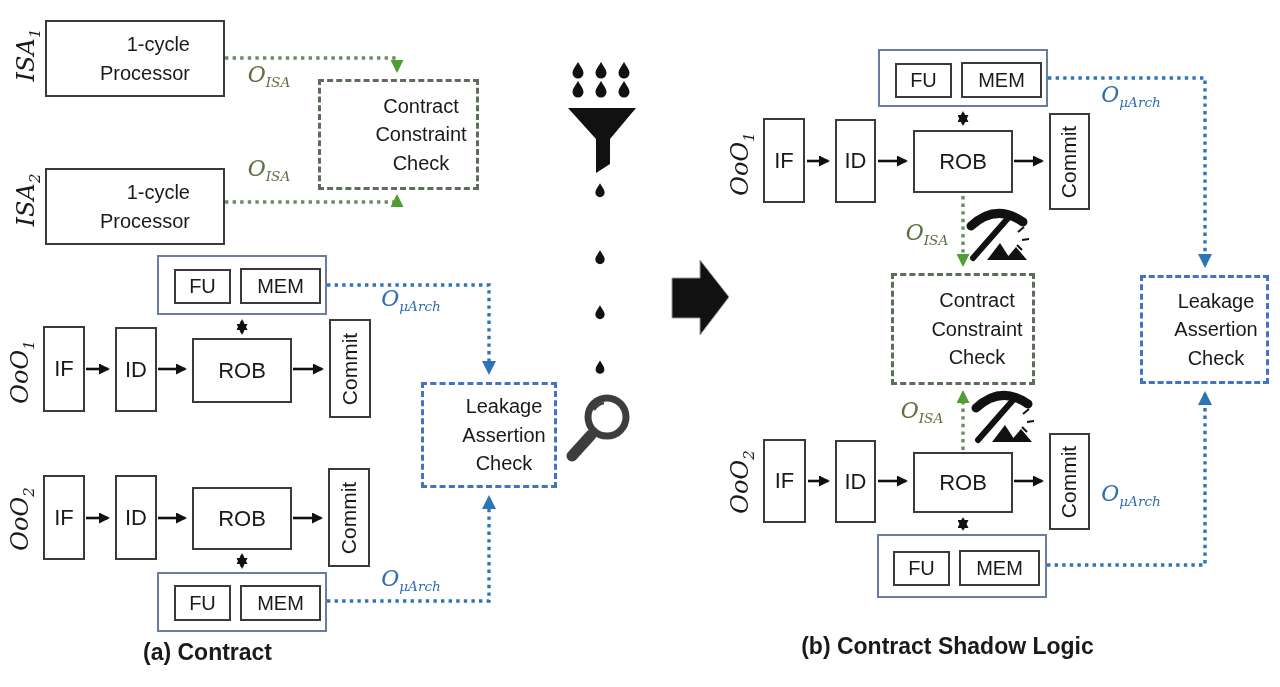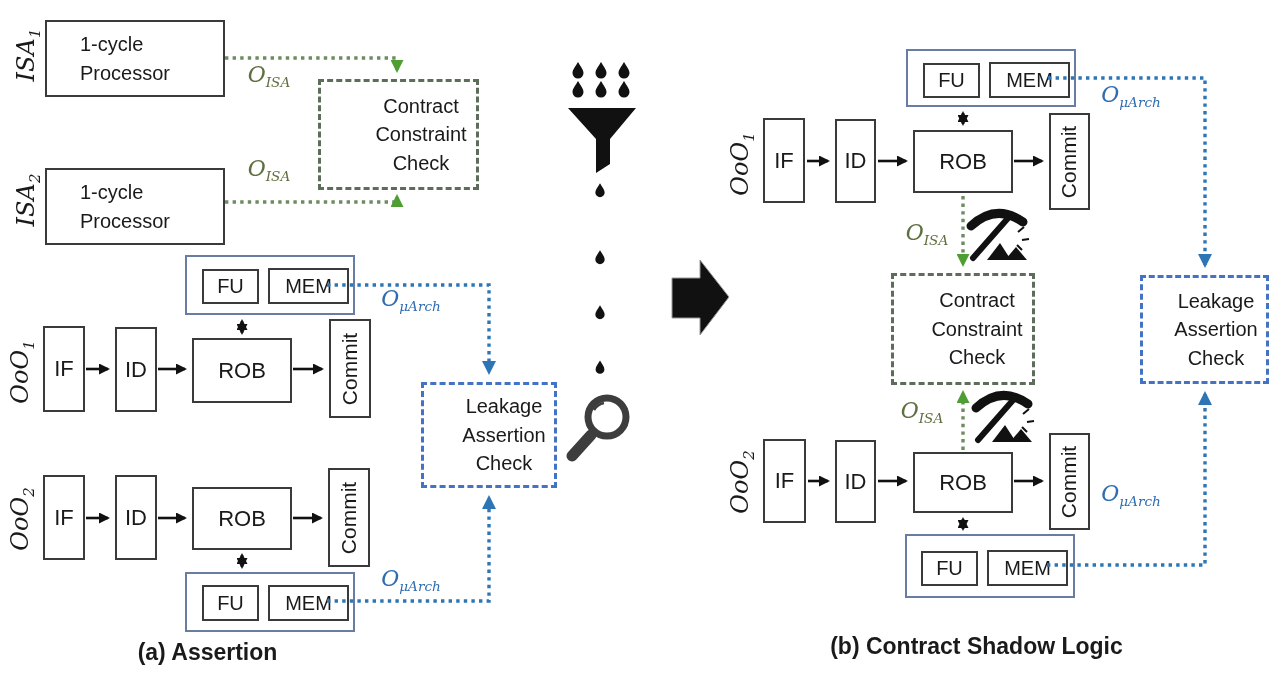--- a/index.html
+++ b/index.html
@@ -1,20 +1,20 @@
 <!DOCTYPE html>
 <html style="--text: #1a1a1a; --box-border: #3a3a3a; --container-border: #697ca3; --green-line: #6e8c62; --green-arrow: #4f9e33; --green-border: #5c6e5a; --green-text: #5f7040; --blue-line: #2e75b6; --blue-border: #4472c4; --blue-text: #2f6db0; --icon-black: #111111; --magnifier-gray: #3d3d3d;"><head>
 <meta charset="utf-8">
 <style>
   html,body{margin:0;padding:0;background:#ffffff;}
   #canvas{position:relative;width:1280px;height:687px;background:#ffffff;overflow:hidden;
           font-family:"Liberation Sans",sans-serif;color:var(--text,#1a1a1a);}
   .box{position:absolute;box-sizing:border-box;border:2px solid var(--box-border,#3a3a3a);background:#fff;
-       display:flex;align-items:center;justify-content:center;text-align:left;color:var(--text,#1a1a1a);}
-  .cont{position:absolute;box-sizing:border-box;border:2px solid var(--container-border,#697ca3);background:#fff;margin-left:28px;}
+       display:flex;align-items:center;justify-content:center;text-align:right;color:var(--text,#1a1a1a);}
+  .cont{position:absolute;box-sizing:border-box;border:2px solid var(--container-border,#697ca3);background:#fff;}
   .check{position:absolute;box-sizing:border-box;background:#fff;display:flex;align-items:center;justify-content:flex-end;
          text-align:center;font-size:20px;line-height:1.42;}
   .check.green{border:3px dashed var(--green-border,#5c6e5a);}
   .check.blue{border:3px dashed var(--blue-border,#4472c4);}
   .vtext{transform:rotate(-90deg);white-space:nowrap;font-size:21px;}
   .rlabel{position:absolute;display:flex;align-items:center;justify-content:center;transform:rotate(-90deg);
           font-family:"DejaVu Serif",serif;font-style:italic;font-size:24px;white-space:nowrap;}
   .rlabel sub,.mlabel sub{font-size:0.62em;}
   .mlabel{position:absolute;font-family:"DejaVu Serif",serif;font-style:italic;font-size:22px;text-align:center;}
   .mlabel.gtxt{color:var(--green-text,#5f7040);}
@@ -114,21 +114,21 @@
     <span style="width:100px;">Leakage Assertion Check</span>
   </div>
 
   <div class="mlabel btxt" style="left:372px;top:286px;width:78px;">
     <span>O</span><sub>μArch</sub>
   </div>
   <div class="mlabel btxt" style="left:372px;top:566px;width:78px;">
     <span>O</span><sub>μArch</sub>
   </div>
 
-  <div class="caption" style="left:95px;top:639px;width:225px;">(a) Assertion</div>
+  <div class="caption" style="left:95px;top:639px;width:225px;">(a) Contract</div>
 
 
   <div class="cont" style="left:878px;top:49px;width:170px;height:58px;">
     <div class="box" style="left:15px;top:12px;width:57px;height:35px;font-size:20px;">
         <span>FU</span>
       </div>
     <div class="box" style="left:81px;top:11px;width:81px;height:36px;font-size:20px;">
         <span>MEM</span>
       </div>
   </div>
@@ -188,21 +188,21 @@
     <span style="width:100px;">Leakage Assertion Check</span>
   </div>
 
   <div class="mlabel btxt" style="left:1092px;top:82px;width:78px;">
     <span>O</span><sub>μArch</sub>
   </div>
   <div class="mlabel btxt" style="left:1092px;top:481px;width:78px;">
     <span>O</span><sub>μArch</sub>
   </div>
 
-  <div class="caption" style="left:824px;top:633px;width:305px;">(b) Contract Shadow Logic</div>
+  <div class="caption" style="left:795px;top:633px;width:305px;">(b) Contract Shadow Logic</div>
 
   <svg class="layer" width="1280" height="687" viewBox="0 0 1280 687">
     <defs>
       <marker id="mb" markerUnits="userSpaceOnUse" markerWidth="12" markerHeight="11" refX="9" refY="5.5" orient="auto">
         <path d="M0,0 L11,5.5 L0,11 Z" class="kfill"></path>
       </marker>
       <marker id="mbs" markerUnits="userSpaceOnUse" markerWidth="12" markerHeight="11" refX="2" refY="5.5" orient="auto">
         <path d="M11,0 L0,5.5 L11,11 Z" class="kfill"></path>
       </marker>
       <marker id="mg" markerUnits="userSpaceOnUse" markerWidth="14" markerHeight="13" refX="10" refY="6.5" orient="auto">

